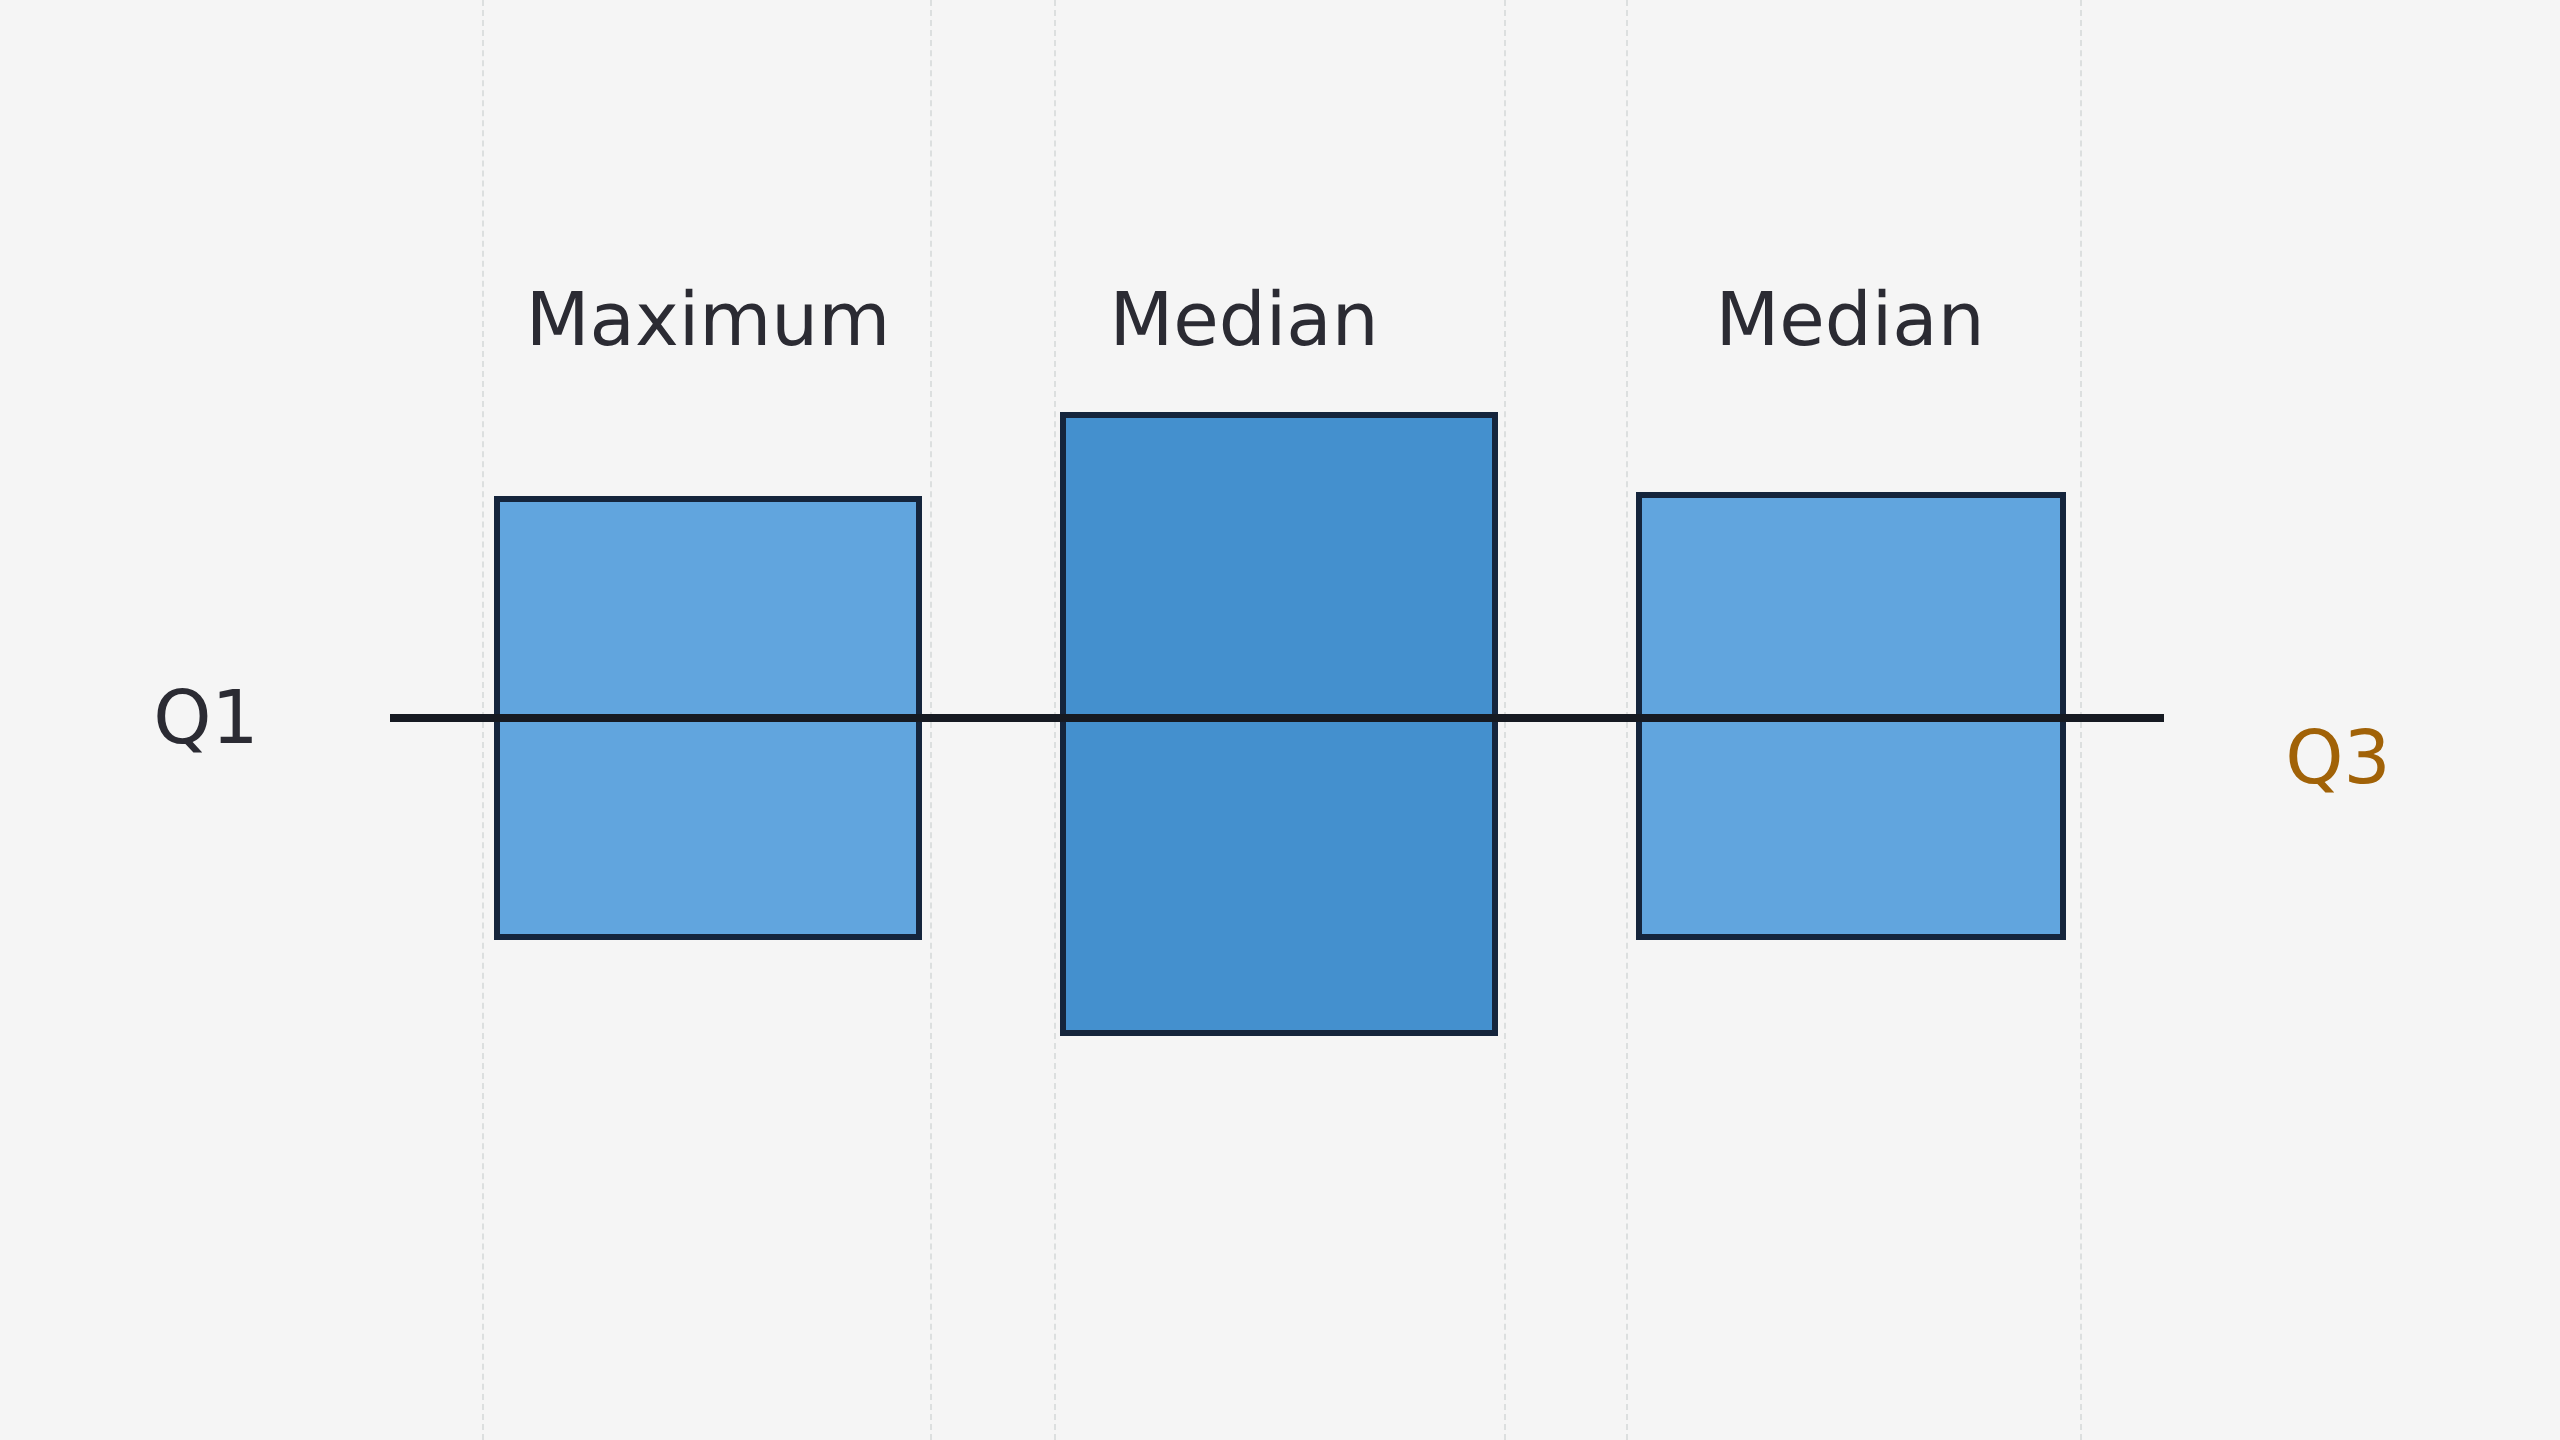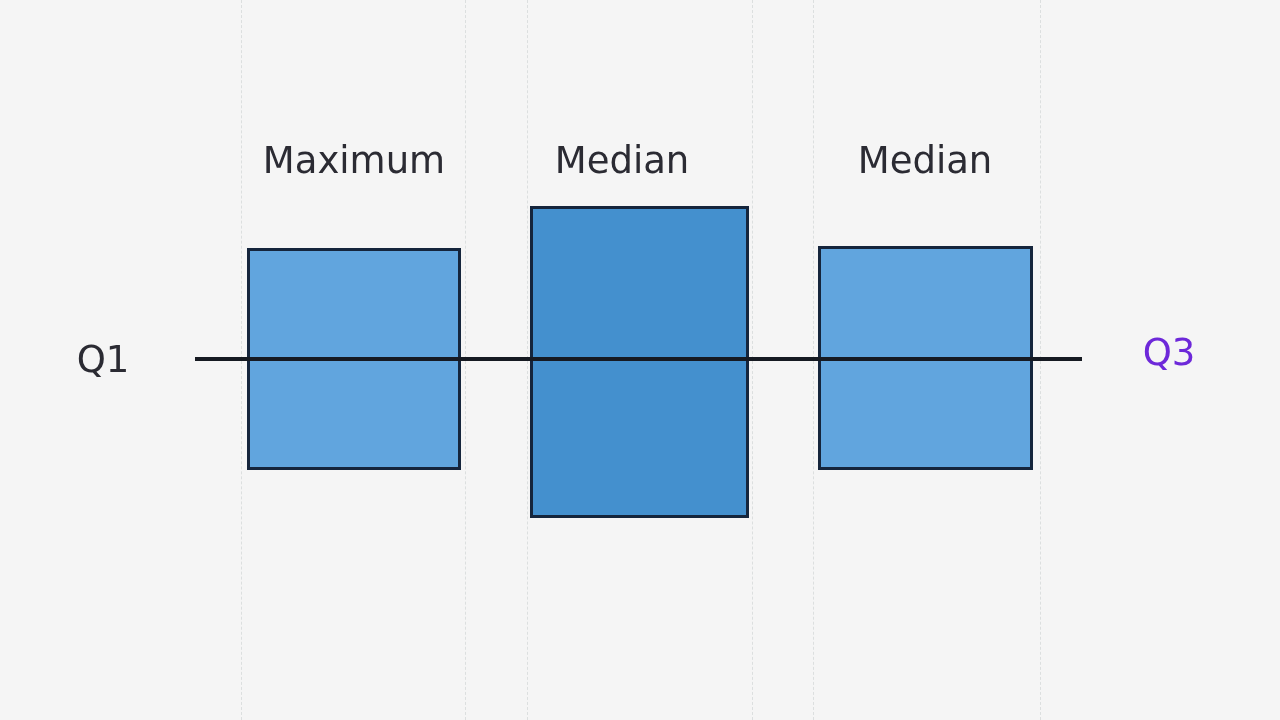--- a/index.html
+++ b/index.html
@@ -95,16 +95,16 @@
   <div class="whisker" id="whisker-line" style="left: 195px; width: 887px; top: 357px; border-top-width: 4px; border-top-color: rgb(22, 26, 34);"></div>
 
   <div id="col-labels">
       <div class="col-label" style="left: 354px; top: 160px; transform: translate(-50%, -50%); color: rgb(43, 43, 51);">Maximum</div>
       <div class="col-label" style="left: 622px; top: 160px; transform: translate(-50%, -50%); color: rgb(43, 43, 51);">Median</div>
       <div class="col-label" style="left: 925px; top: 160px; transform: translate(-50%, -50%); color: rgb(43, 43, 51);">Median</div>
     </div>
 
   <div id="end-labels">
       <div class="end-label" style="left: 103px; top: 359px; transform: translate(-50%, -50%); color: rgb(43, 43, 51); text-align: right;">Q1</div>
-      <div class="end-label" style="left: 1169px; top: 352px; transform: translate(-50%, -50%); color: #6d28d9;">Q3</div>
+      <div class="end-label" style="left: 1169px; top: 379px; transform: translate(-50%, -50%); color: #a16207;">Q3</div>
     </div>
 
 </div>
 
 </body></html>

